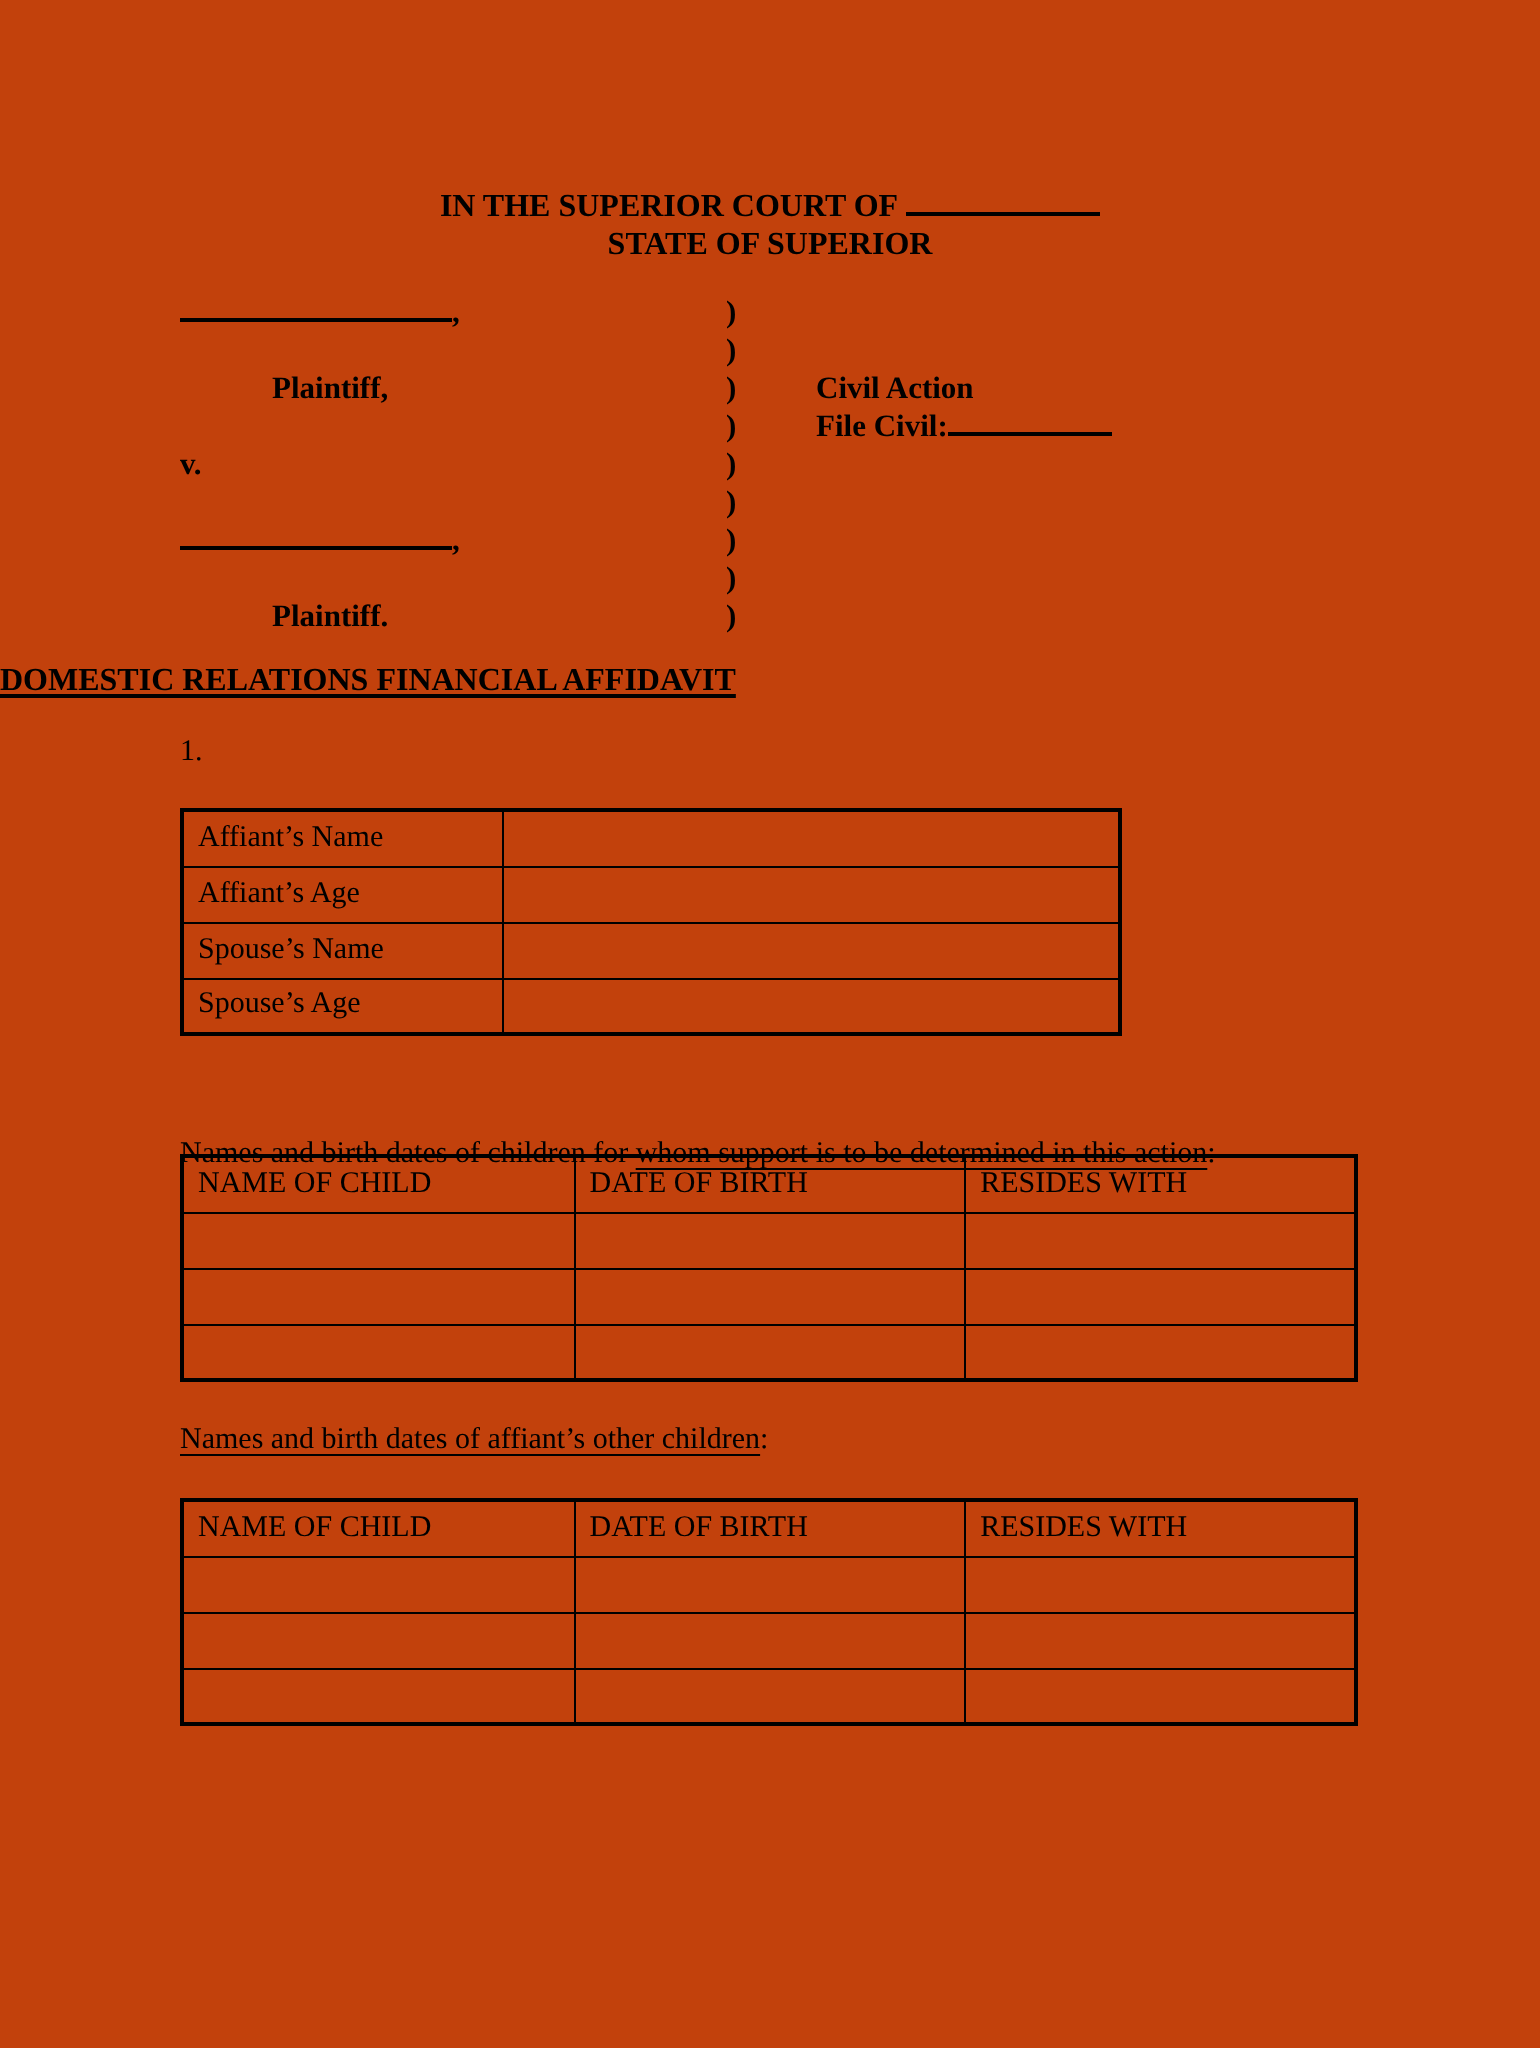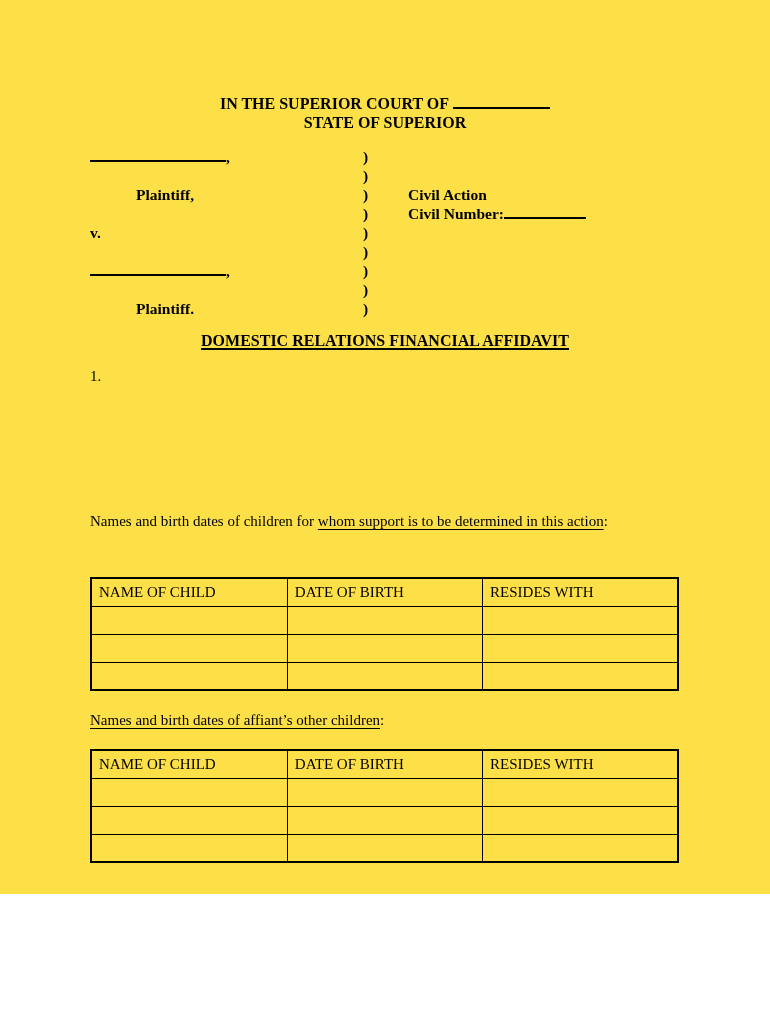--- a/index.html
+++ b/index.html
@@ -4,22 +4,22 @@
 <style>
   * { margin: 0; padding: 0; box-sizing: border-box; }
   html, body { background: #ffffff; }
   body {
     font-family: "Liberation Serif", "DejaVu Serif", serif;
     color: #000000;
   }
   #page {
     position: relative;
     width: 770px;
-    height: 894px;
-    background: #fde047;
+    height: 1024px;
+    background: #c2410c;
     overflow: hidden;
   }
 
   
   .court-header {
     position: absolute;
     top: 94px; left: 0; width: 770px;
     text-align: center;
     font-weight: bold;
     font-size: 16px;
@@ -48,21 +48,21 @@
   .col-paren { left: 273px; width: 20px;  }
   .col-right { left: 318px; width: 260px; }
   .party-blank { width: 136px; }
   .file-number-blank { width: 82px; }
   .indented { padding-left: 46px; }
 
   
   .doc-title {
     position: absolute;
     top: 332px; left: 0; width: 770px;
-    text-align: center;
+    text-align: left;
     font-weight: bold;
     font-size: 16px;
     text-decoration: underline;
     text-decoration-thickness: 2px;
     text-underline-offset: 2px;
   }
 
   .section-number {
     position: absolute;
     top: 368px; left: 90px;
@@ -94,21 +94,21 @@
   .children-table td.c2 { width: 196px; }
   .children-table td.c3 { width: 196px; margin-left: 31px; }
 
   
   .intro-para {
     position: absolute;
     left: 90px;
     font-size: 15px;
     white-space: nowrap;
   }
-  #children-support-intro { top: 513px; }
+  #children-support-intro { top: 569px; }
   #other-children-intro   { top: 712px; }
   .u {
     text-decoration: underline;
     text-decoration-thickness: 1px;
     text-underline-offset: 3px;
   }
 </style>
 </head>
 <body>
 
@@ -142,28 +142,48 @@
       <div class="caption-line">)</div>
       <div class="caption-line">)</div>
       <div class="caption-line">)</div>
       <div class="caption-line">)</div>
     </div>
 
     <div class="caption-col col-right">
       <div class="caption-line"></div>
       <div class="caption-line"></div>
       <div class="caption-line">Civil Action</div>
-      <div class="caption-line"><span>Civil Number:</span><span class="blank-line file-number-blank"></span></div>
+      <div class="caption-line"><span>File Civil:</span><span class="blank-line file-number-blank"></span></div>
     </div>
   </div>
 
   <div class="doc-title">DOMESTIC RELATIONS FINANCIAL AFFIDAVIT</div>
 
   <div class="section-number">1.</div>
 
+  <table id="affiant-table" class="form-table">
+    <tbody>
+      <tr>
+        <td class="label-col">Affiant’s Name</td>
+        <td></td>
+      </tr>
+      <tr>
+        <td class="label-col">Affiant’s Age</td>
+        <td></td>
+      </tr>
+      <tr>
+        <td class="label-col">Spouse’s Name</td>
+        <td></td>
+      </tr>
+      <tr>
+        <td class="label-col">Spouse’s Age</td>
+        <td></td>
+      </tr>
+    </tbody>
+  </table>
 
   <div id="children-support-intro" class="intro-para"><span>Names and birth dates of children for </span><span class="u">whom support is to be determined in this action</span><span>:</span></div>
 
   <table id="children-support-table" class="form-table children-table">
     <tbody>
       <tr>
         <td class="c1">NAME OF CHILD</td>
         <td class="c2">DATE OF BIRTH</td>
         <td class="c3">RESIDES WITH</td>
       </tr>

